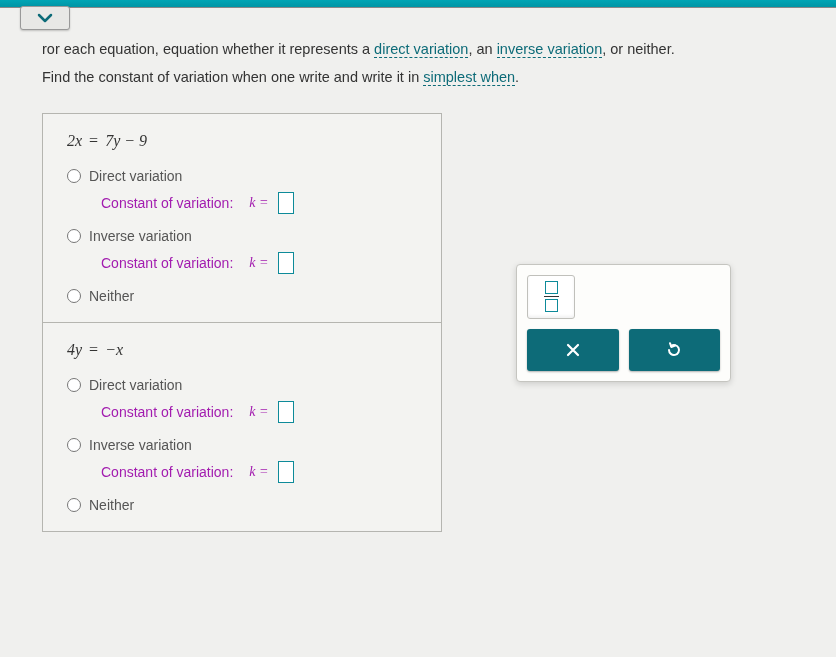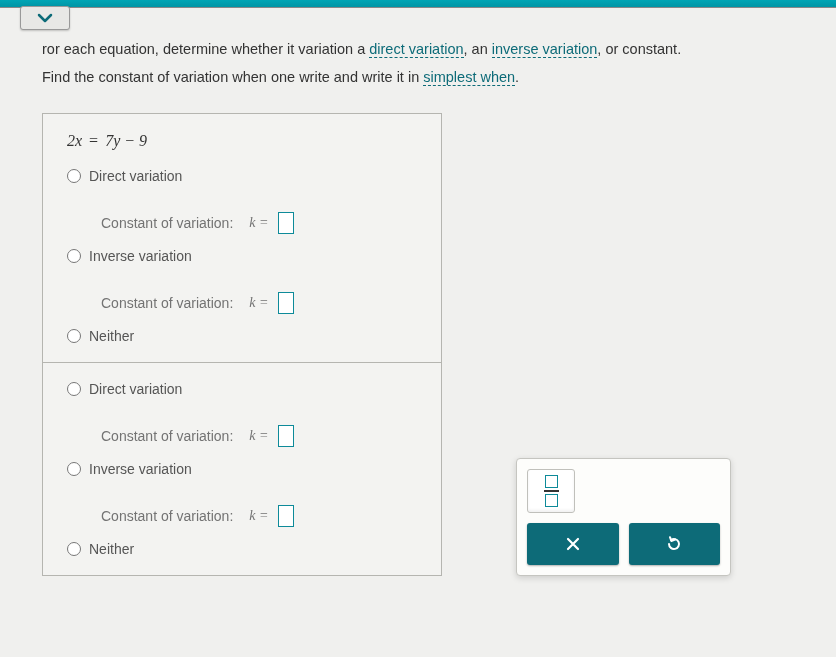--- a/index.html
+++ b/index.html
@@ -44,21 +44,21 @@
       margin-bottom: 22px;
     }
     .instruction .link-term {
       color: #0d6b78;
       border-bottom: 1px dashed #0d6b78;
       cursor: help;
     }
     .main-row {
       display: flex;
       gap: 74px;
-      align-items: flex-end;
+      align-items: center;
     }
     .problems-box {
       border: 1.5px solid #b5b5b0;
       width: 400px;
       background: #f3f3f1;
     }
     .problem {
       padding: 18px 20px 18px 24px;
     }
     .problem + .problem {
@@ -80,23 +80,23 @@
     }
     .option-row {
       display: flex;
       align-items: center;
       gap: 8px;
       font-size: 14px;
       color: #555;
     }
     .sub-row {
       margin-left: 34px;
-      margin-top: 28px;
+      margin-top: 8px;
       font-size: 14px;
-      color: #737373;
+      color: #a21caf;
       display: flex;
       align-items: center;
       gap: 6px;
     }
     .k-eq {
       font-family: Georgia, serif;
       font-style: italic;
     }
     .input-box {
       display: inline-block;
@@ -173,21 +173,21 @@
 
 <div class="top-bar"></div>
 <div class="dropdown-tab">
   <svg width="16" height="12" viewBox="0 0 16 12">
     <path d="M2 3 L8 9 L14 3" stroke="#0d6b78" stroke-width="2.5" fill="none" stroke-linecap="round" stroke-linejoin="round"></path>
   </svg>
 </div>
 
 <div class="content">
   <div class="instruction">
-    <span>ror each equation, determine whether it variation a </span><span class="link-term">direct variation</span><span>, an </span><span class="link-term">inverse variation</span><span>, or constant.</span><br>
+    <span>ror each equation, equation whether it represents a </span><span class="link-term">direct variation</span><span>, an </span><span class="link-term">inverse variation</span><span>, or neither.</span><br>
     <span>Find the constant of variation when one write and write it in </span><span class="link-term">simplest when</span><span>.</span>
   </div>
 
   <div class="main-row">
     <div class="problems-box">
 
       <div class="problem">
         <div class="equation">
           <span>2x</span><span class="op"> = </span><span>7y − 9</span>
         </div>
@@ -218,20 +218,23 @@
 
         <div class="option" style="margin-bottom:0">
           <label class="option-row">
             <input type="radio" name="p1" style="">
             <span>Neither</span>
           </label>
         </div>
       </div>
 
       <div class="problem">
+        <div class="equation">
+          <span>4y</span><span class="op"> = </span><span>−x</span>
+        </div>
 
         <div class="option">
           <label class="option-row">
             <input type="radio" name="p2" style="">
             <span>Direct variation</span>
           </label>
           <div class="sub-row">
             <span>Constant of variation:</span>
             &nbsp;<span class="k-eq">k =</span>
             <span class="input-box"></span>

